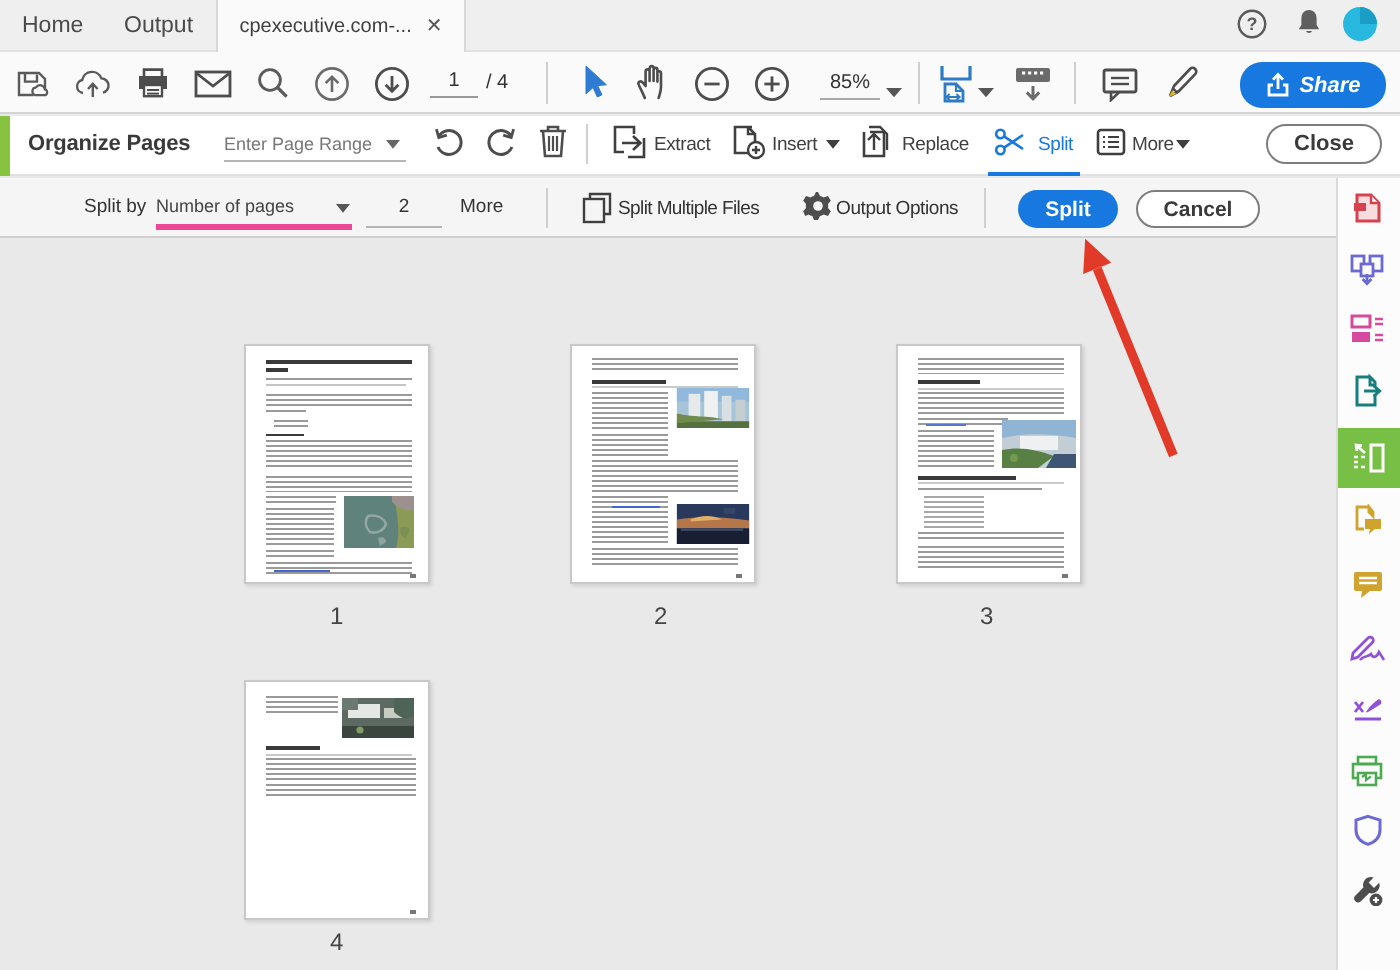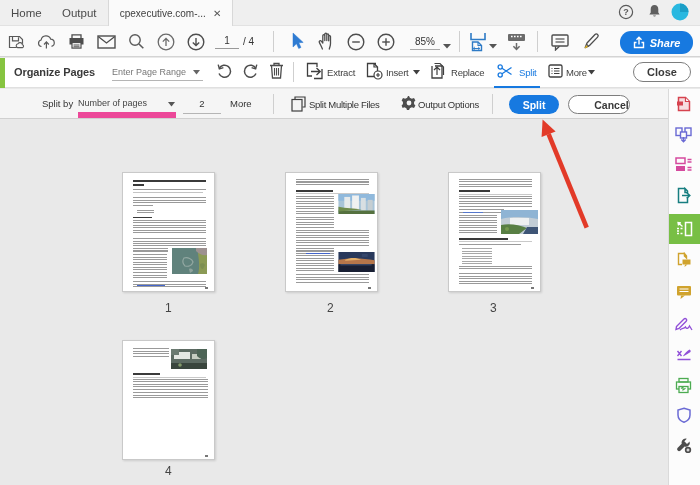--- a/index.html
+++ b/index.html
@@ -193,21 +193,21 @@
   </svg>
 <div class="txt" style="left:566px;top:67px;font-size:9.5px;color:#3f3f3f;letter-spacing:-0.2px;text-align:right;">More</div>
 <svg class="icon" style="left:588px;top:70px;" width="7" height="5" viewBox="0 0 7 5">
     <path d="M0 0 L3.5 4.4 L7 0 Z" fill="#3f3f3f"></path>
   </svg>
 <div class="pill" style="left:633px;top:62px;width:58px;height:20px;background:#fff;border:1px solid #7d7d7d;">
     <span style="font-size:11px;font-weight:bold;color:#3a3a3a;">Close</span>
   </div>
 
 <div class="txt" style="left:42px;top:98px;font-size:9.5px;color:#333;">Split by</div>
-<div class="txt" style="left:78px;top:98px;width:98px;font-size:9px;color:#444;border-bottom:6px solid #ec4899;padding-bottom:4px;">Number of pages</div>
+<div class="txt" style="left:78px;top:98px;width:98px;font-size:9px;color:#444;border-bottom:3px solid #ec4899;padding-bottom:4px;">Number of pages</div>
 <svg class="icon" style="left:168px;top:102px;" width="7" height="5" viewBox="0 0 7 5">
     <path d="M0 0 L3.5 4.4 L7 0 Z" fill="#555"></path>
   </svg>
 <div class="txt" style="left:183px;top:98px;width:38px;text-align:center;font-size:9.5px;color:#333;border-bottom:1px solid #b5b5b5;padding-bottom:4px;">2</div>
 <div class="txt" style="left:230px;top:98px;font-size:9.5px;color:#333;">More</div>
 <div class="sep" style="left:273px;top:94px;height:20px;"></div>
 <svg class="icon" style="left:291px;top:96px;" width="15" height="16" viewBox="0 0 15 16">
     <path d="M4 3.5 V1 H14 V11 H11.5" fill="none" stroke="#3f3f3f" stroke-width="1.2"></path>
     <rect x="1" y="3.5" width="10" height="11.5" fill="none" stroke="#3f3f3f" stroke-width="1.2"></rect>
   </svg>
@@ -215,21 +215,21 @@
 <svg class="icon" style="left:401px;top:95px;" width="16" height="16" viewBox="0 0 16 16">
     <path d="M8 1 L9 3 a5 5 0 0 1 1.8.75 L13 3 L14.4 5.4 L13 7 a5 5 0 0 1 0 2 L14.4 10.6 L13 13 L10.8 12.25 a5 5 0 0 1-1.8.75 L8 15 L6 15 L5.2 13 a5 5 0 0 1-1.8-.75 L1.6 13 L0.6 10.6 L2 9 a5 5 0 0 1 0-2 L0.6 5.4 L2 3 L4.2 3.75 A5 5 0 0 1 6 3 L7 1 Z" fill="#4d4d4d"></path>
     <circle cx="8" cy="8" r="2.4" fill="#f5f5f5"></circle>
   </svg>
 <div class="txt" style="left:418px;top:99px;font-size:9.5px;color:#333;letter-spacing:-0.2px;">Output Options</div>
 <div class="sep" style="left:492px;top:94px;height:20px;"></div>
 <div class="pill" style="left:509px;top:95px;width:50px;height:19px;background:#1779e0;">
     <span style="color:#fff;font-size:10.5px;font-weight:bold;">Split</span>
   </div>
 <div class="pill" style="left:568px;top:95px;width:62px;height:19px;background:#fff;border:1px solid #7d7d7d;">
-    <span style="font-size:10.5px;font-weight:bold;color:#3a3a3a;padding-left:25px;">Cancel</span>
+    <span style="font-size:10.5px;font-weight:bold;color:#3a3a3a;">Cancel</span>
   </div>
 
 <svg class="icon" style="left:676px;top:96px;" width="15" height="16" viewBox="0 0 15 16">
     <path d="M2.5 1.5 H9.5 L13.5 5.5 V14.5 H2.5 Z" fill="#f7dde0" stroke="#d6434f" stroke-width="1.5"></path>
     <path d="M9.5 1.8 V5.5 H13.2" fill="#fff" stroke="#d6434f" stroke-width="1.2"></path>
     <rect x="1" y="5.5" width="6" height="4" fill="#d6434f"></rect>
   </svg>
 
 <svg class="icon" style="left:675px;top:127px;" width="17" height="16" viewBox="0 0 17 16">
     <rect x="1" y="1" width="6" height="7.5" fill="none" stroke="#6a6ad4" stroke-width="1.4"></rect>

